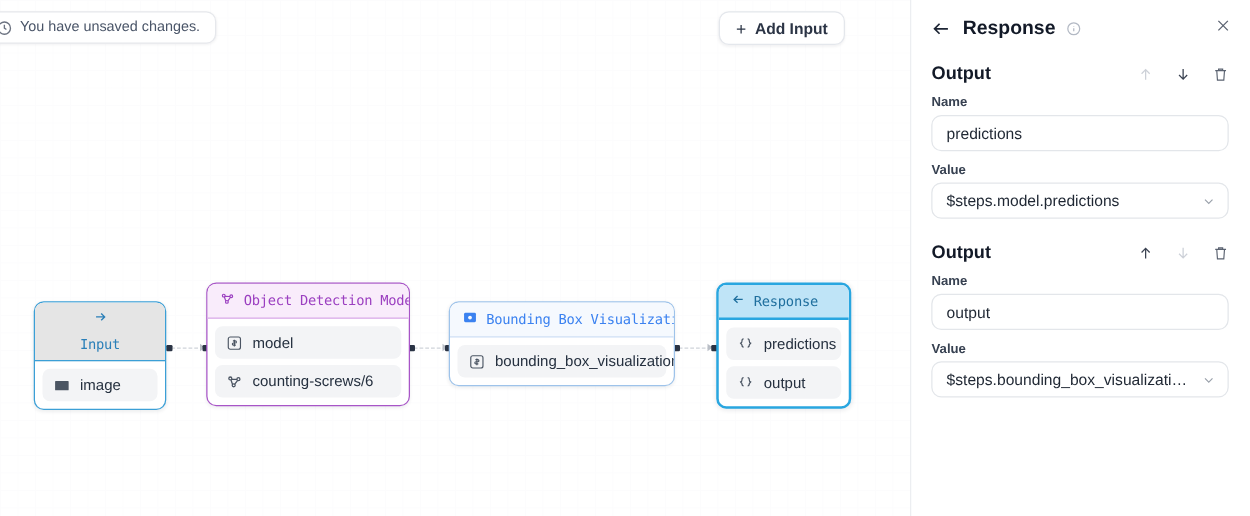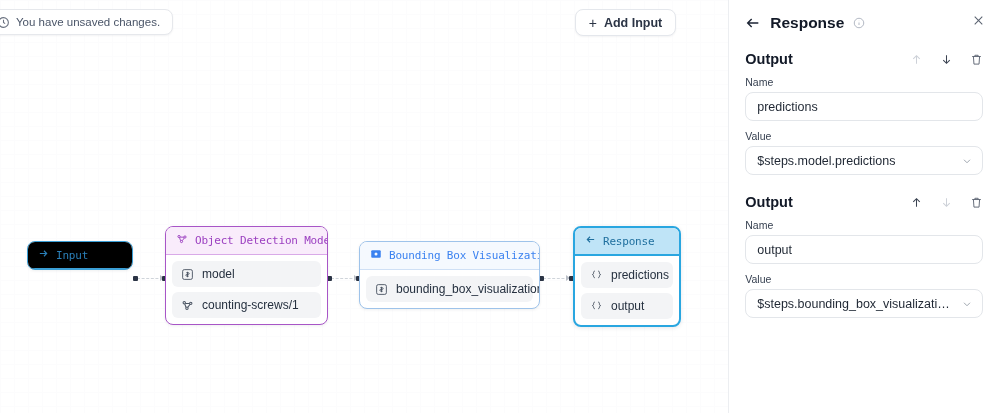--- a/index.html
+++ b/index.html
@@ -82,21 +82,21 @@
     padding: 6px 9px;
     font-size: 12px;
     color: #25303f;
     white-space: nowrap;
   }
   .node-row .ico { display: flex; flex-shrink: 0; }
 
   
   .node-input { left: 27px; top: 241px; width: 106px;
     border: 1.5px solid #3b9fd6; box-shadow: 0 1px 3px rgba(16,24,40,.07); }
-  .node-input .node-head { background: #000000; color: #2a7fb8; border-bottom: 1.5px solid #3b9fd6; }
+  .node-input .node-head { background: #e5e5e5; color: #2a7fb8; border-bottom: 1.5px solid #3b9fd6; flex-direction: column; }
 
   
   .node-model { left: 165px; top: 226px; width: 163px;
     border: 1.5px solid #a855c7; box-shadow: 0 1px 3px rgba(16,24,40,.07); }
   .node-model .node-head { background: #f9ecfb; color: #9b3fc0; border-bottom: 1.5px solid #d9a9e8; }
 
   
   .node-viz { left: 359px; top: 241px; width: 181px;
     border: 1.5px solid #9ec3ea; box-shadow: 0 1px 3px rgba(16,24,40,.07); }
   .node-viz .node-head { background: #f5f9fe; color: #3b82f0; border-bottom: 1.5px solid #cfe0f5; }
@@ -143,21 +143,21 @@
 
   .out-block { margin-top: 19px; }
   .out-head { display: flex; align-items: center; justify-content: space-between; }
   .out-title { font-size: 14.5px; font-weight: 700; color: #121927; }
   .out-actions { display: flex; align-items: center; gap: 17px; }
   .out-actions .act { display: flex; cursor: pointer; }
   .act.on { color: #3b4352; }
   .act.off { color: #cdd1d8; }
   .act.trash { color: #5a6270; }
 
-  .field-label { font-size: 10.5px; font-weight: 400; color: #374151; margin: 9px 0 4px; }
+  .field-label { font-size: 10.5px; font-weight: 700; color: #374151; margin: 9px 0 4px; }
   .field {
     position: relative;
     height: 29px;
     border: 1px solid #e3e6ea;
     border-radius: 8px;
     background: #ffffff;
     display: flex; align-items: center;
     padding: 0 11px;
     font-size: 12.5px;
     color: #1f2733;
@@ -207,20 +207,30 @@
 
     <div class="node node-input">
       <div class="node-head">
         <span class="ico">
           <svg width="11" height="11" viewBox="0 0 24 24" fill="none" stroke="#2a7fb8" stroke-width="2.4">
             <path d="M4 12h15M13 6l6 6-6 6"></path>
           </svg>
         </span>
         <span>Input</span>
       </div>
+      <div class="node-body">
+        <div class="node-row">
+          <span class="ico">
+            <svg width="13" height="13" viewBox="0 0 24 24" fill="#4b5563">
+              <path d="M21 5H3a1 1 0 00-1 1v12a1 1 0 001 1h18a1 1 0 001-1V6a1 1 0 00-1-1zm-1 11l-4.5-5-3.5 4-2.5-2.5L5.5 16H20z"></path>
+            </svg>
+          </span>
+          <span>image</span>
+        </div>
+      </div>
     </div>
 
     <div class="node node-model">
       <div class="node-head">
         <span class="ico">
           <svg width="12" height="12" viewBox="0 0 24 24" fill="none" stroke="#9b3fc0" stroke-width="1.9">
             <circle cx="6" cy="7" r="2.2"></circle>
               <circle cx="18" cy="8" r="2.2"></circle>
               <circle cx="11" cy="17" r="2.2"></circle>
             <path d="M8 8.2l8 .2M16.6 10l-4 5.3M9.2 15.4L7 9.2"></path>
@@ -240,21 +250,21 @@
         </div>
         <div class="node-row">
           <span class="ico">
             <svg width="13" height="13" viewBox="0 0 24 24" fill="none" stroke="#4b5563" stroke-width="1.9">
               <circle cx="6" cy="7" r="2.2"></circle>
                 <circle cx="18" cy="8" r="2.2"></circle>
                 <circle cx="11" cy="17" r="2.2"></circle>
               <path d="M8 8.2l8 .2M16.6 10l-4 5.3M9.2 15.4L7 9.2"></path>
             </svg>
           </span>
-          <span>counting-screws/1</span>
+          <span>counting-screws/6</span>
         </div>
       </div>
     </div>
 
     <div class="node node-viz">
       <div class="node-head">
         <span class="ico">
           <svg width="12" height="12" viewBox="0 0 24 24" fill="#3b82f0">
             <rect x="2.5" y="4.5" width="19" height="15" rx="2.2"></rect>
             <circle cx="12" cy="12" r="3" fill="#f5f9fe"></circle>

